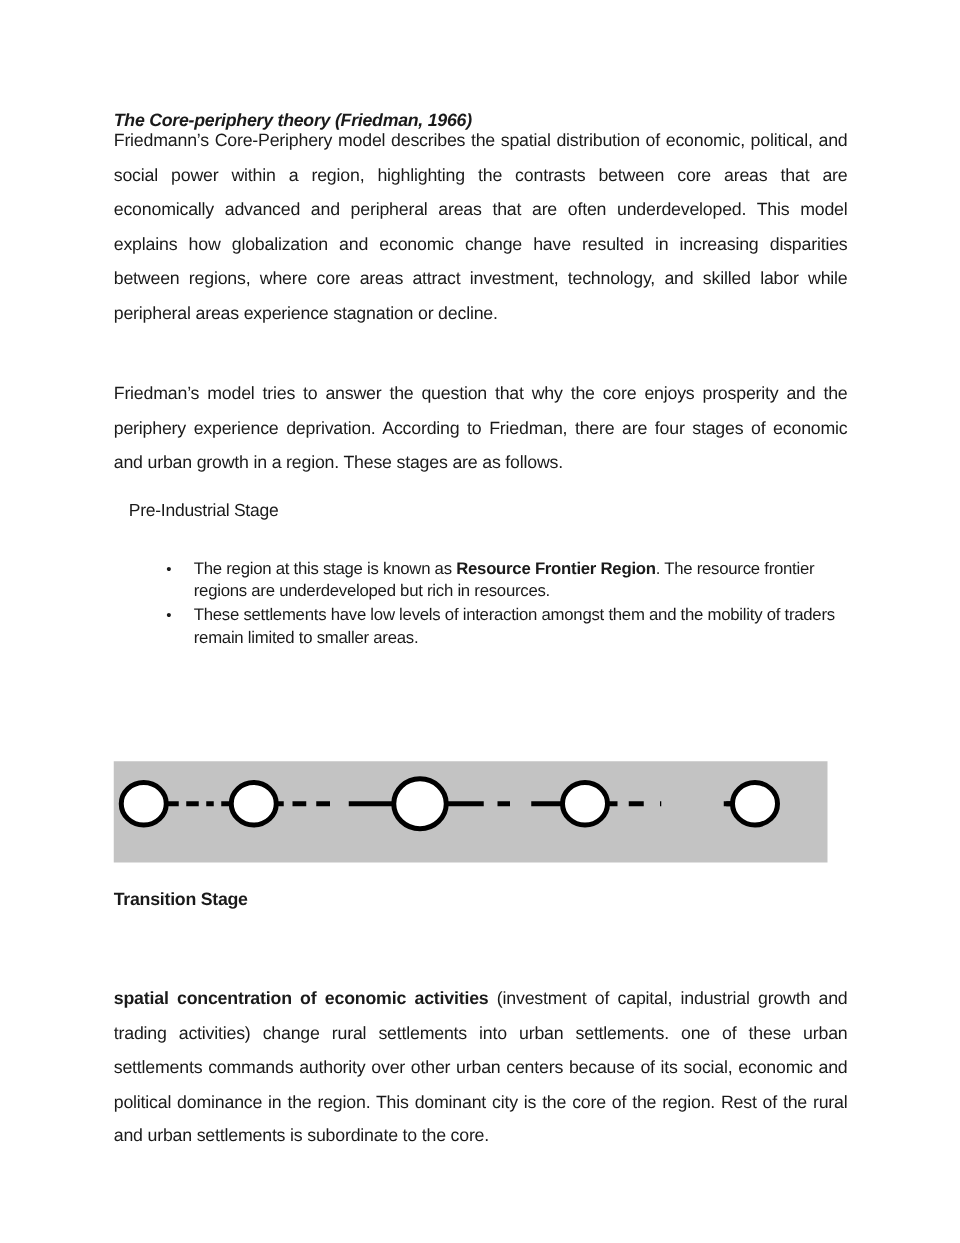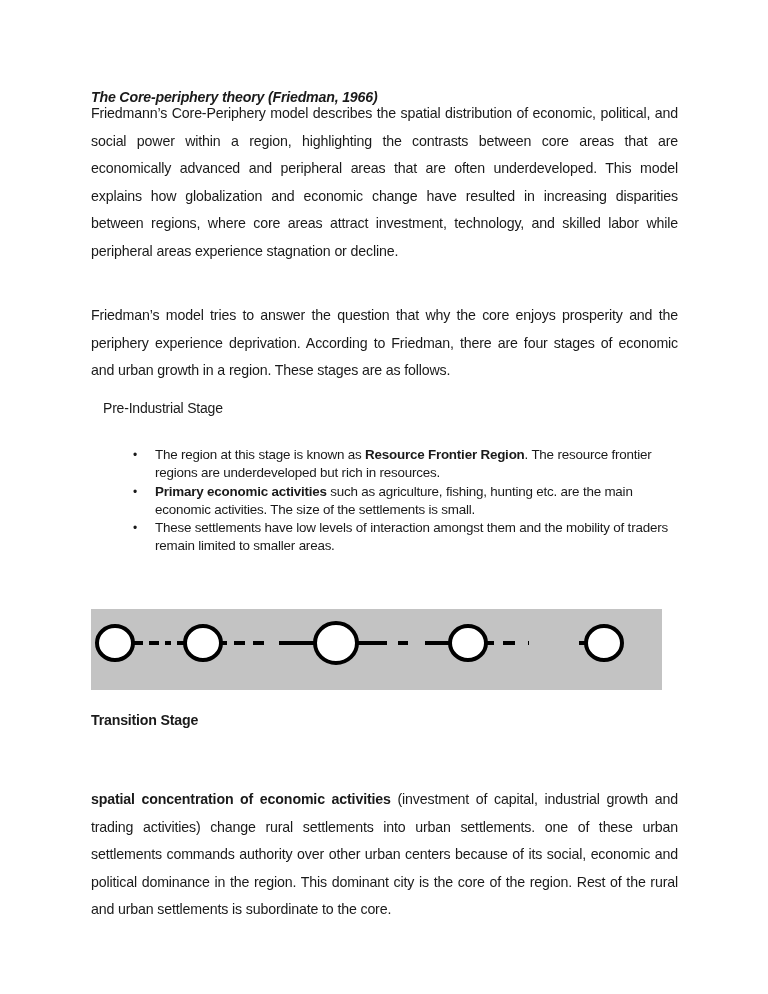--- a/index.html
+++ b/index.html
@@ -28,21 +28,20 @@
 <div class="page">
   <div class="title">The Core-periphery theory (Friedman, 1966)</div>
 
   <p class="para p1">Friedmann’s Core-Periphery model describes the spatial distribution of economic, political, and social power within a region, highlighting the contrasts between core areas that are economically advanced and peripheral areas that are often underdeveloped. This model explains how globalization and economic change have resulted in increasing disparities between regions, where core areas attract investment, technology, and skilled labor while peripheral areas experience stagnation or decline.</p>
   <p class="para p2">Friedman’s model tries to answer the question that why the core enjoys prosperity and the periphery experience deprivation. According to Friedman, there are four stages of economic and urban growth in a region. These stages are as follows.</p>
 
   <div class="stage-label">Pre-Industrial Stage</div>
 
   <ul class="bullets">
     <li><span>The region at this stage is known as </span><b>Resource Frontier Region</b><span>. The resource frontier regions are underdeveloped but rich in resources.</span></li>
-    <li><span></span><b>Primary economic activities</b><span> such as agriculture, fishing, hunting etc. are the main economic activities. The size of the settlements is small.</span></li>
     <li><span>These settlements have low levels of interaction amongst them and the mobility of traders remain limited to smaller areas.</span><b></b><span></span></li>
   </ul>
 
   <div class="h2">Transition Stage</div>
   <p class="para p3"><b>spatial concentration of economic activities</b><span> (investment of capital, industrial growth and trading activities) change rural settlements into urban settlements. one of these urban settlements commands authority over other urban centers because of its social, economic and political dominance in the region. This dominant city is the core of the region. Rest of the rural and urban settlements is subordinate to the core.</span></p>
 </div>
 
 <div class="figure">
   <svg width="571" height="81" viewBox="0 0 571 81">
     <g stroke="#000" stroke-width="4" fill="none">

